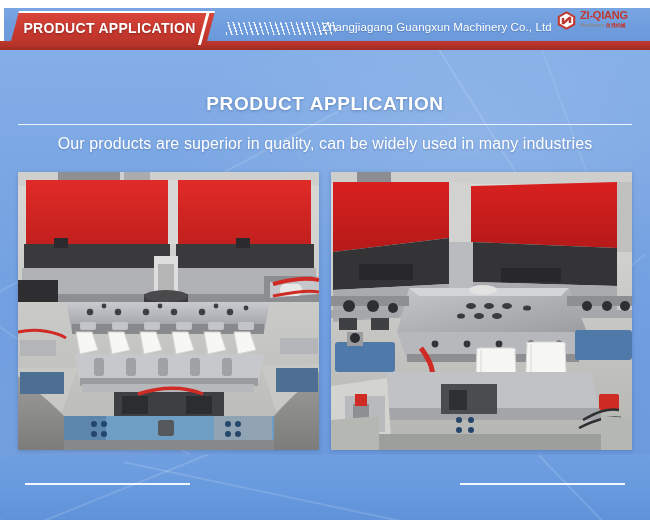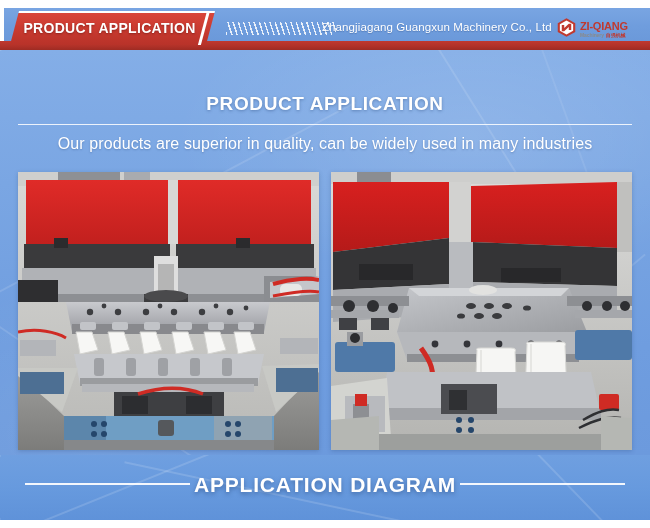--- a/index.html
+++ b/index.html
@@ -52,21 +52,21 @@
     background:#ffffff; transform:skewX(-15deg); transform-origin:top left;
   }
   .tab .label {
     position:absolute; inset:0; display:flex; align-items:center; justify-content:center;
     padding-right:6px;
     font-size:14px; font-weight:bold; color:#ffffff; letter-spacing:.3px;
     text-shadow:0 1px 2px rgba(90,20,15,.5);
   }
   .logo {
     position:absolute; top:10px; left:556px; width:88px; height:28px; z-index:7;
-    display:flex; align-items:flex-end; gap:3px;
+    display:flex; align-items:flex-start; gap:3px;
   }
   .logo .mark { width:21px; height:21px; flex:none; }
   .logo .txt { display:flex; flex-direction:column; line-height:1; }
   .logo .l1 { font-size:11px; font-weight:bold; color:#c0392f; letter-spacing:-.2px; }
   .logo .l2 { display:flex; align-items:center; gap:2px; margin-top:1.5px; }
   .logo .l2a { font-size:5px; font-weight:bold; color:#8a8a8a; letter-spacing:-.1px; }
   .logo .l2b { font-size:5px; font-weight:bold; color:#c0392f; letter-spacing:-.1px; }
 
   
   .body {
@@ -435,19 +435,18 @@
 
     </div>
 
     <div class="footer">
       <div class="fbg"></div>
       <div class="fline fl1"></div>
       <div class="fline fl2"></div>
       <div class="fline fl3"></div>
       <div class="frule l"></div>
       <div class="frule r"></div>
-      <div class="ftext">APPLICATION DIAGRAM</div>
     </div>
 
     <div class="botwhite"></div>
   </div>
 
 </div>
 
 </body></html>

